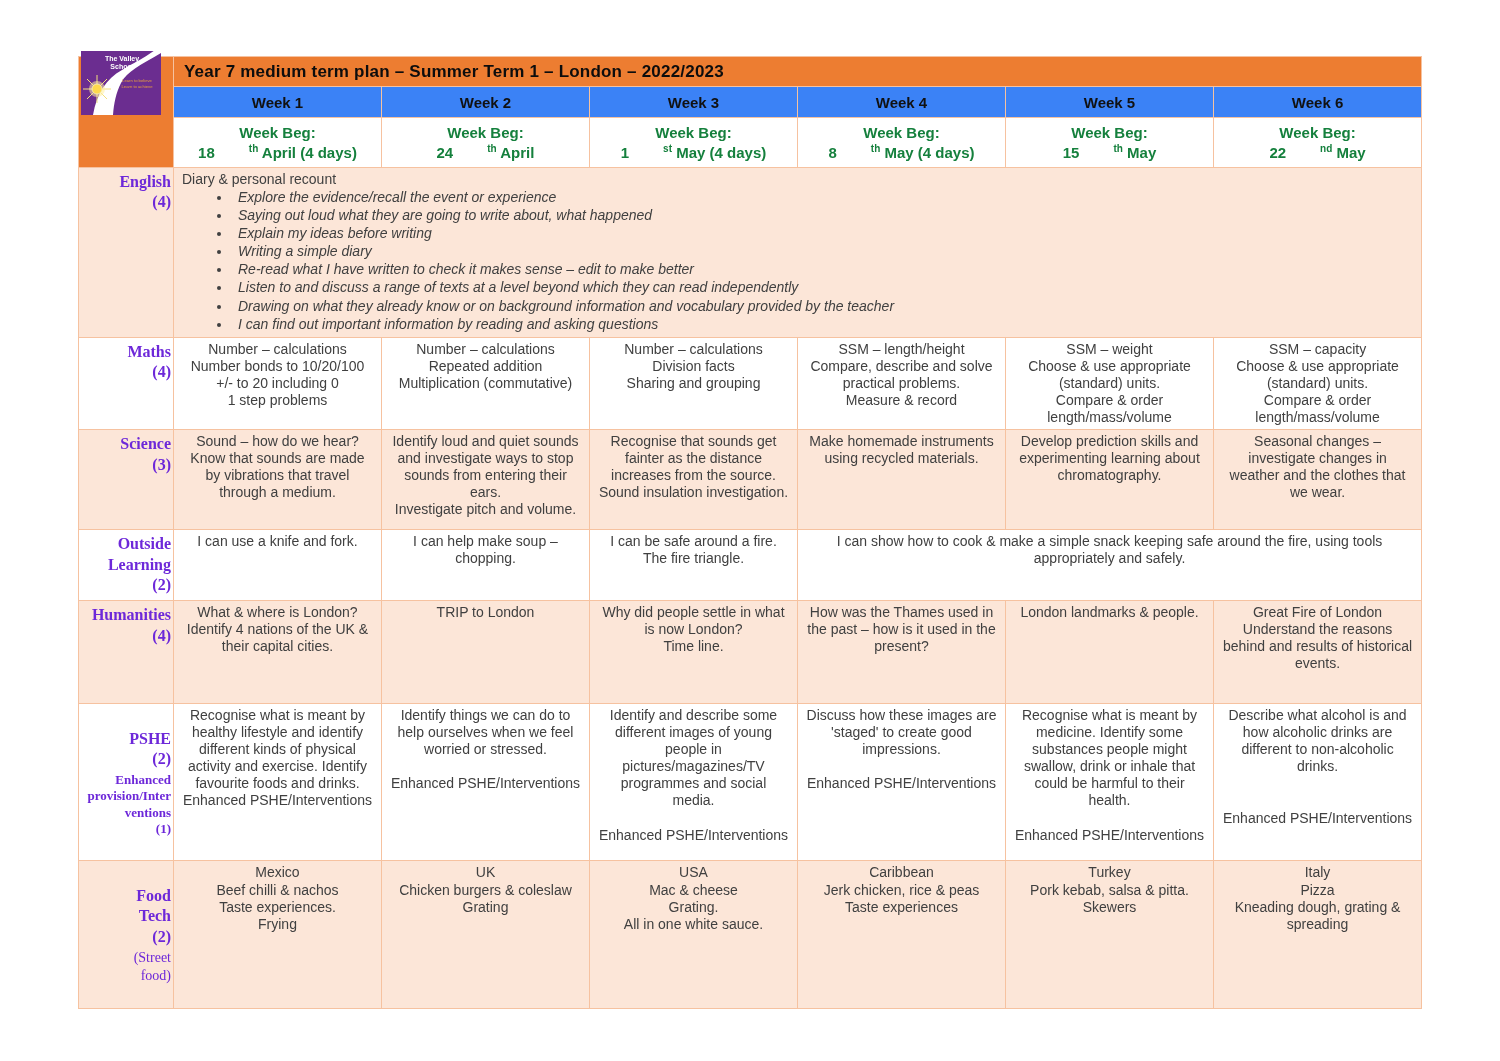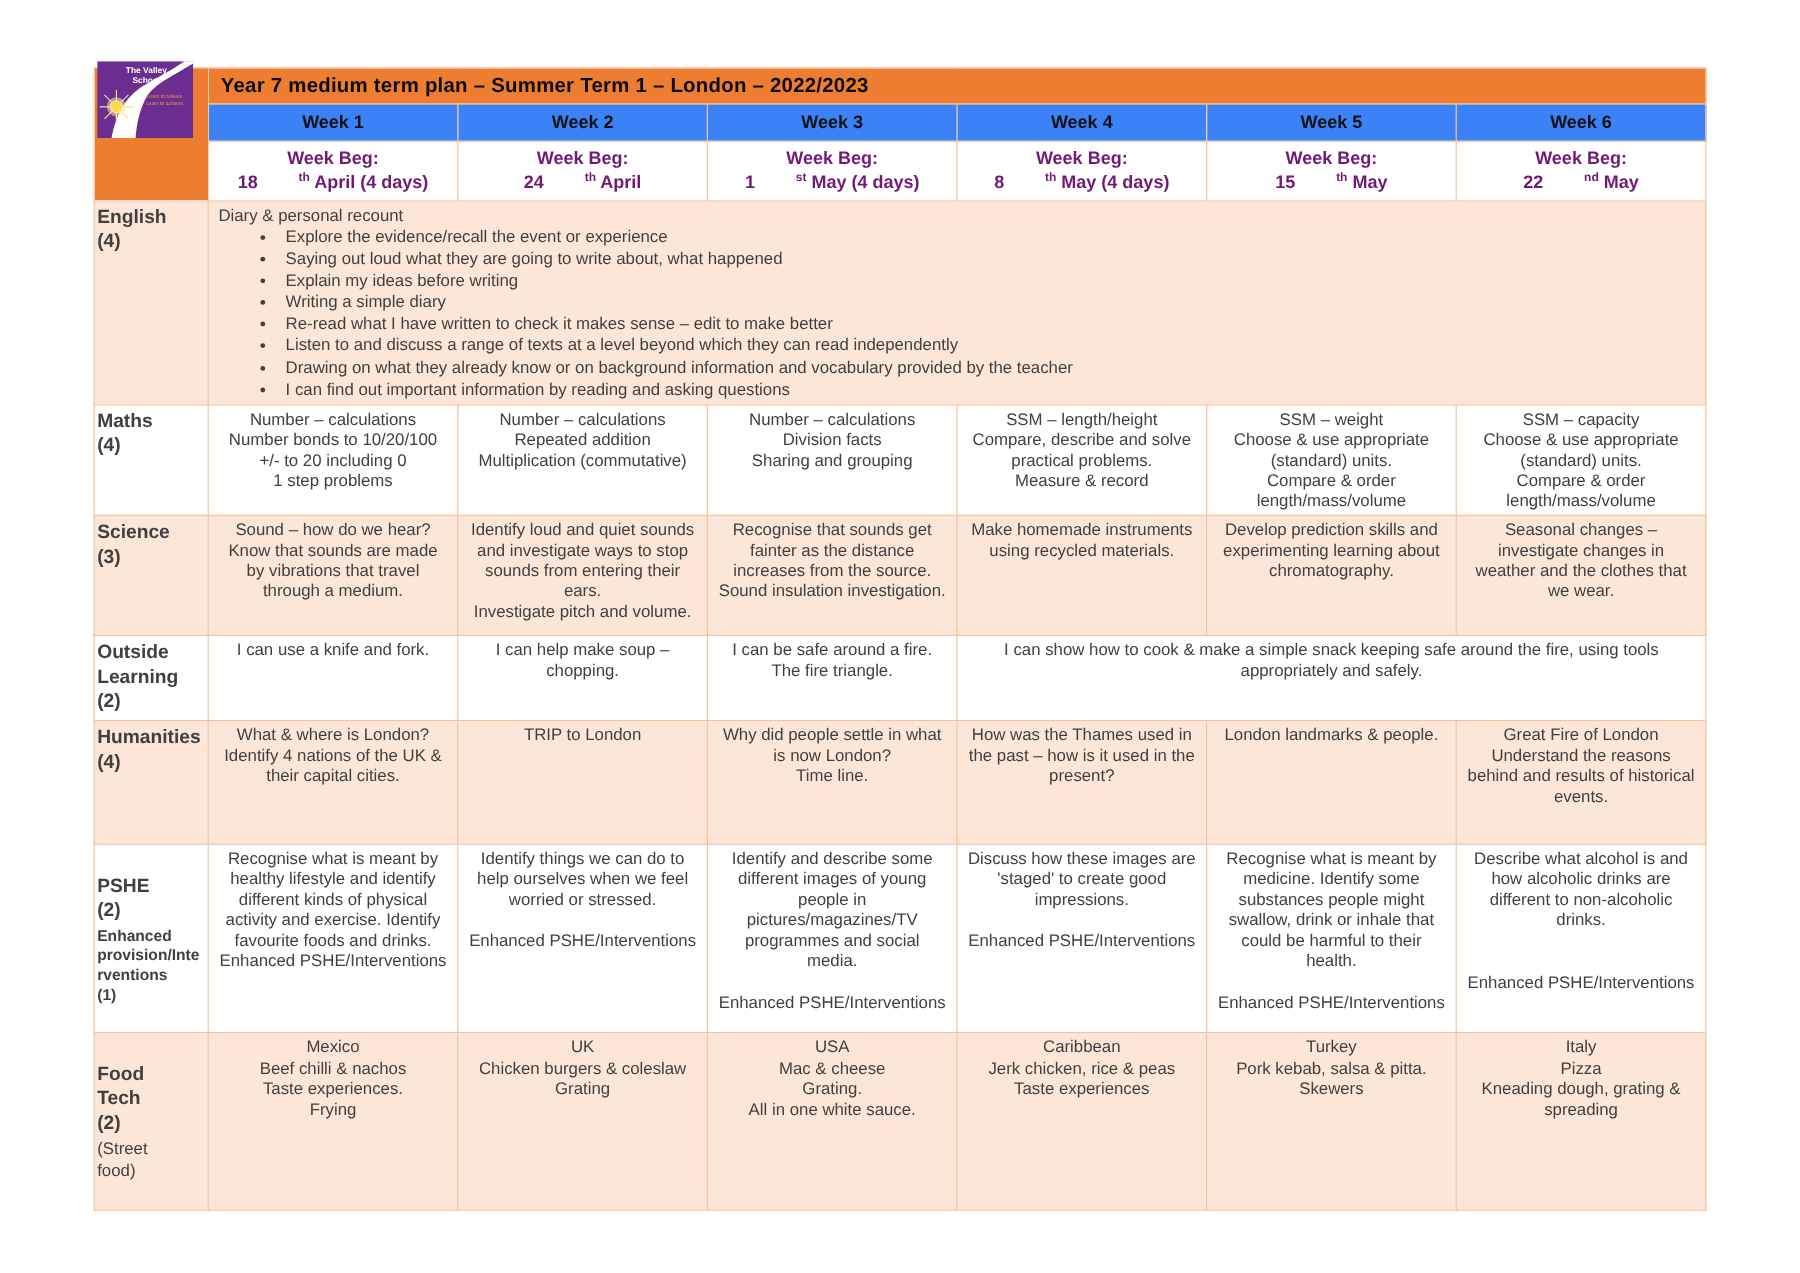--- a/index.html
+++ b/index.html
@@ -15,42 +15,43 @@
   .logo-cell{background:#ED7D31;position:relative;padding:0;}
   .title-cell{
     background:#ED7D31;font-weight:bold;font-size:17px;color:#0d0d0d;
     vertical-align:middle;padding:0 0 0 10px;height:29px;letter-spacing:.2px;
   }
   .week-cell{
     background:#3b82f6;font-weight:bold;font-size:15px;color:#111;
     text-align:center;vertical-align:middle;height:28px;
   }
   .beg-cell{
-    background:#ffffff;font-weight:bold;font-size:15px;color:#701a75;
+    background:#ffffff;font-weight:bold;font-size:15px;color:#15803d;
     text-align:center;vertical-align:middle;height:47px;line-height:1.3;
   }
   sup.ord{font-size:10px;line-height:0;padding-left:34px;}
 
   
   .row-peach > td{background:#FCE6D8;}
   .row-white > td{background:#ffffff;}
   .label-cell{
-    font-weight:bold;font-size:16px;color:#404040;text-align:left;
+    font-weight:bold;font-size:16px;color:#6d28d9;text-align:right;
     padding:4px 2px 2px 2px;white-space:pre-line;line-height:1.28;
     word-break:break-word;
+    font-family:Liberation Serif, serif;
   }
   .label-sub{display:block;font-size:13px;margin-top:2px;word-break:break-word;white-space:pre-line;}
   .label-sub.plain{font-weight:normal;font-size:14px;}
   .cell{
     font-size:14px;color:#404040;text-align:center;
     white-space:pre-line;line-height:1.22;padding:3px 8px 3px 8px;
   }
   .cell.left{text-align:left;}
   .english-intro{margin:0;}
-  ul.bullets{margin:1px 0 0 0;padding-left:50px;}
+  ul.bullets{margin:1px 0 0 0;padding-left:50px;font-style:italic;}
   ul.bullets li{margin:0 0 1px 0;padding-left:6px;}
 
   
   .logo{position:absolute;left:2px;top:-6px;width:80px;height:64px;}
   .logo svg{display:block;}
 </style>
 </head>
 <body>
 
 <div class="plan-wrap">

